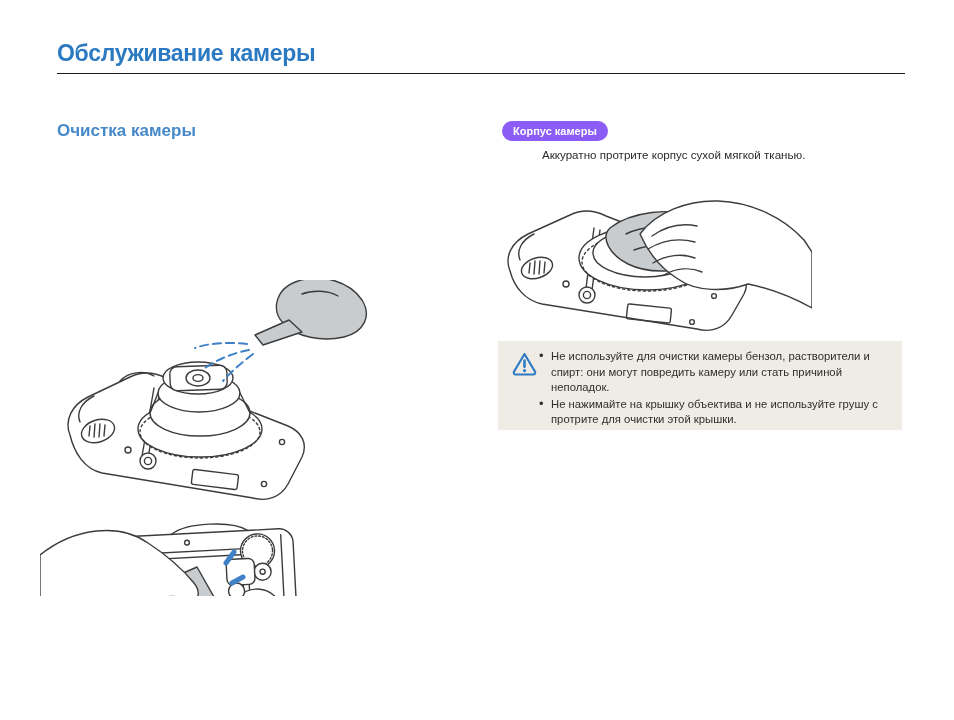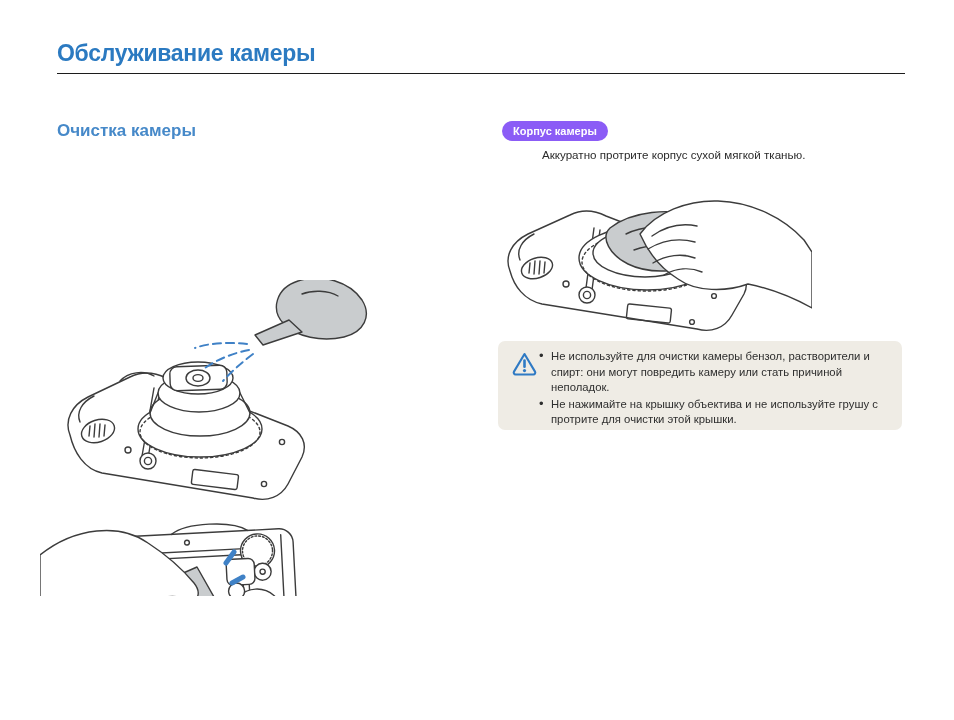--- a/index.html
+++ b/index.html
@@ -59,21 +59,21 @@
   .para-body { left: 502px; top: 147px; width: 404px; line-height: 15px; margin-left: 40px; }
   .illus { position: absolute; }
   .illus-blower { left: 50px; top: 280px; }
   .illus-display { left: 40px; top: 505px; }
   .illus-bodywipe { left: 492px; top: 176px; }
   .warning-box {
     position: absolute;
     left: 498px; top: 341px;
     width: 404px; height: 89px;
     background: #efece5;
-    border-radius: 7px;
+    border-radius: 0;
   }
   .warning-icon {
     position: absolute;
     left: 13px; top: 10px;
     width: 27px; height: 25px;
   }
   .warning-list {
     position: absolute;
     left: 40px; top: 8px;
     width: 348px;

